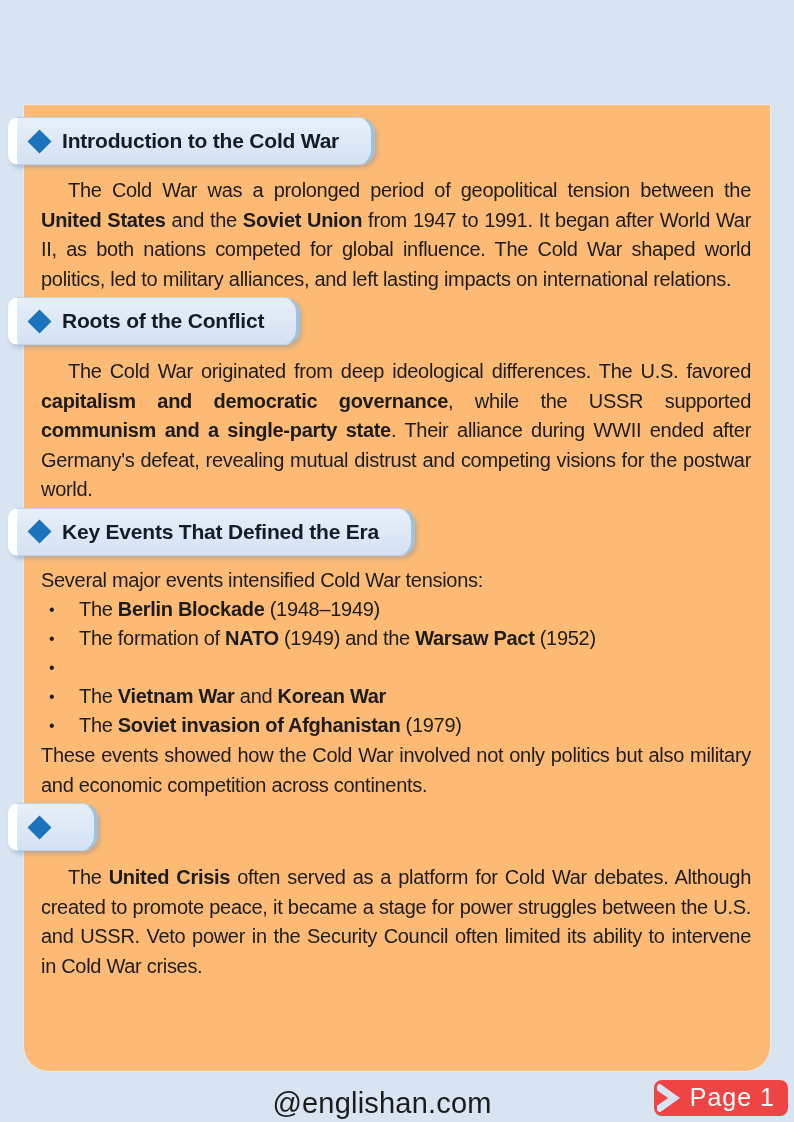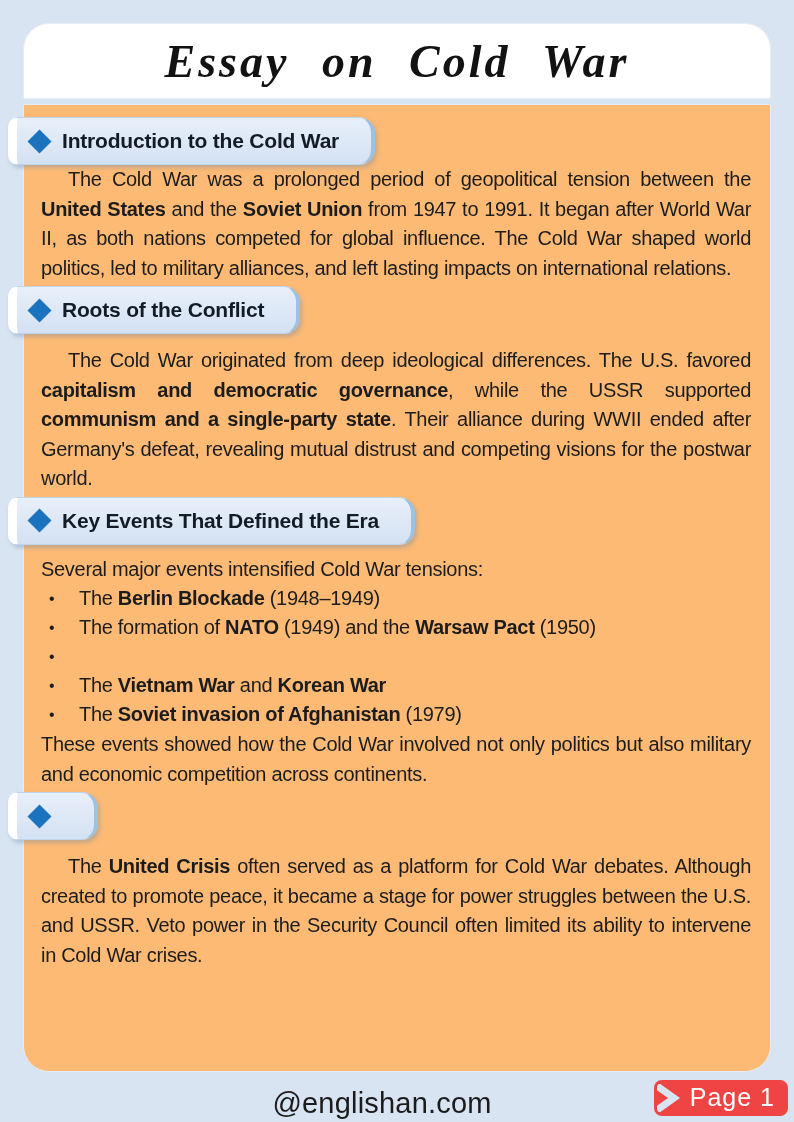--- a/index.html
+++ b/index.html
@@ -59,21 +59,21 @@
 
   
   .para {
     font-size:20px; line-height:29.5px; letter-spacing:-0.3px;
     text-align:justify; color:#1c1c1c;
   }
   .indent { text-indent:27px; }
   .para b, .li-text b, .lead b { font-weight:700;text-align:center; }
 
   .mt-pill1 { margin-top:0; }
-  .mt-para  { }
+  .mt-para  { margin-top:11px; }
   .mt-pill  { margin-top:3px; }
   .mt-para2 { margin-top:12px; }
 
   .lead {
     font-size:20px; line-height:29.5px; letter-spacing:-0.3px;
     margin-top:10px;
   }
   ul.events { list-style:none; }
   ul.events li { display:flex; line-height:29px; padding-left:8px; }
   .dot { width:30px; font-size:16px; line-height:29px; color:#1c1c1c; flex:0 0 auto; }
@@ -98,23 +98,20 @@
   .page-badge .chevron { position:absolute; left:3px; top:4px; }
   .page-badge span.label {
     color:#ffffff; font-size:25px; letter-spacing:1px; white-space:nowrap;
   }
 </style>
 </head>
 <body>
 
 <div class="page">
 
-  <div class="title-card">
-    <h1>Essay on Cold War</h1>
-  </div>
 
   <div class="content-card">
 
     <section>
       <div class="pill mt-pill1">
         <span class="diamond"></span>
         <h2>Introduction to the Cold War</h2>
       </div>
       <p class="para indent mt-para"><span>The Cold War was a prolonged period of geopolitical tension between the </span><b>United States</b><span> and the </span><b>Soviet Union</b><span> from 1947 to 1991. It began after World War II, as both nations competed for global influence. The Cold War shaped world politics, led to military alliances, and left lasting impacts on international relations.</span></p>
     </section>
@@ -133,21 +130,21 @@
         <h2>Key Events That Defined the Era</h2>
       </div>
       <p class="lead">Several major events intensified Cold War tensions:</p>
       <ul class="events">
         <li>
           <span class="dot">•</span>
           <span class="li-text"><span>The </span><b>Berlin Blockade</b><span> (1948–1949)</span></span>
         </li>
         <li>
           <span class="dot">•</span>
-          <span class="li-text"><span>The formation of </span><b>NATO</b><span> (1949) and the </span><b>Warsaw Pact</b><span> (1950)</span></span>
+          <span class="li-text"><span>The formation of </span><b>NATO</b><span> (1949) and the </span><b>Warsaw Pact</b><span> (1952)</span></span>
         </li>
         <li>
           <span class="dot">•</span>
         </li>
         <li>
           <span class="dot">•</span>
           <span class="li-text"><span>The </span><b>Vietnam War</b><span> and </span><b>Korean War</b></span>
         </li>
         <li>
           <span class="dot">•</span>

